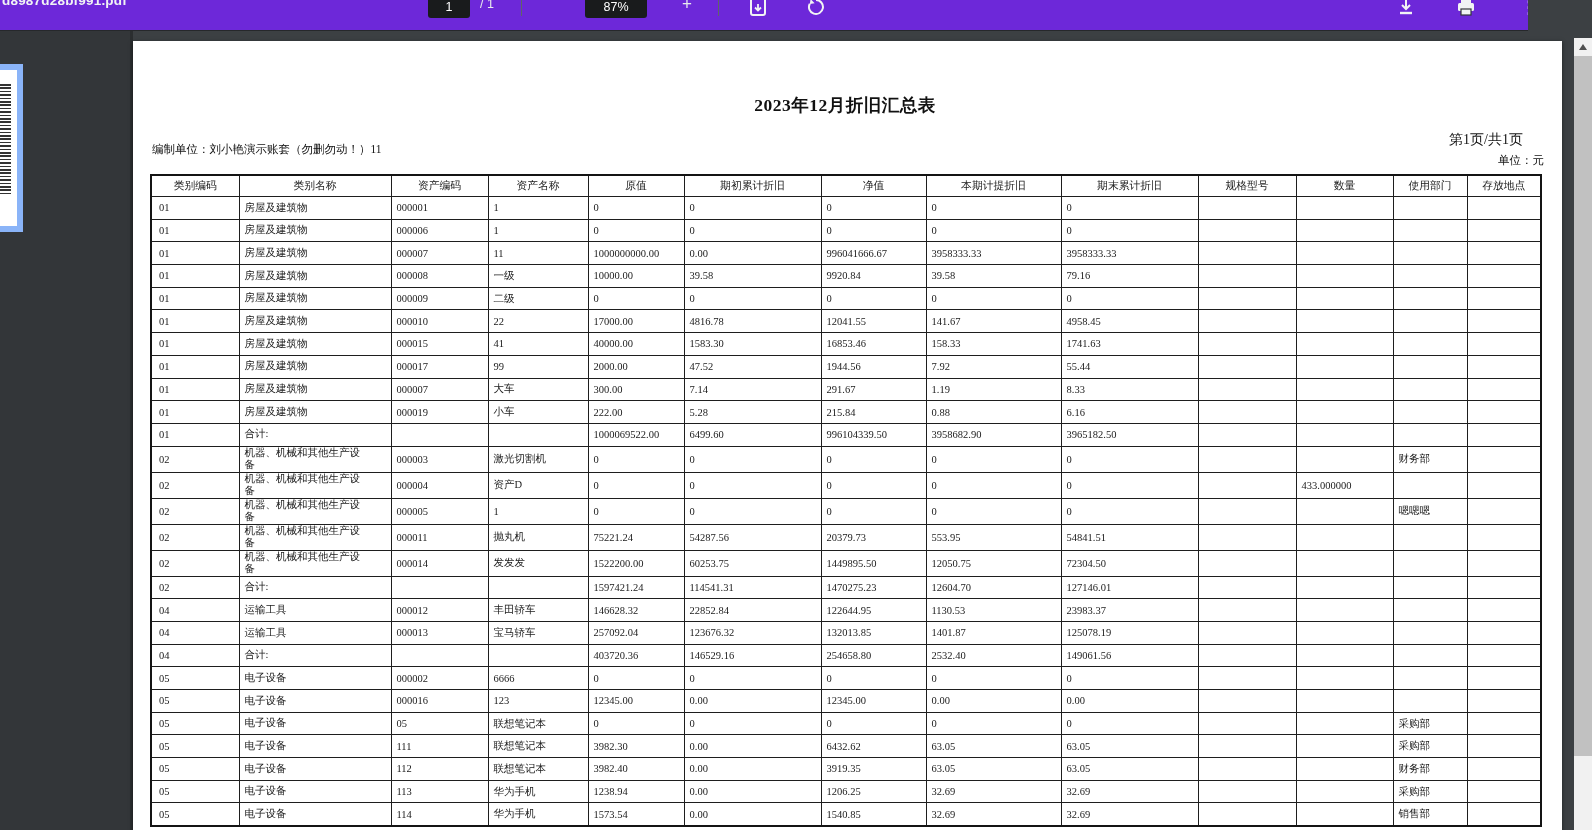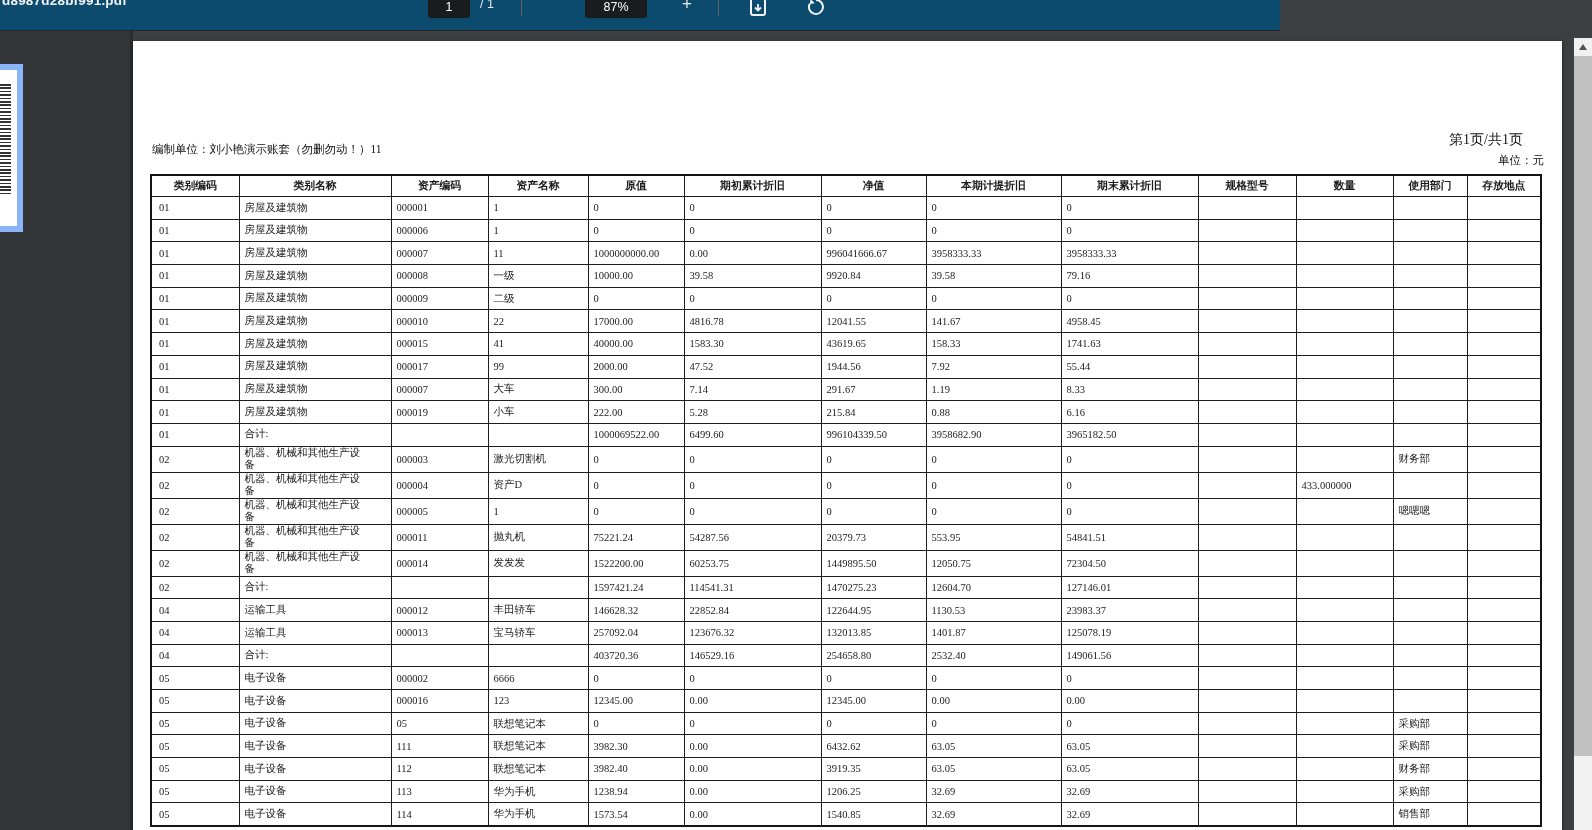--- a/index.html
+++ b/index.html
@@ -1,21 +1,21 @@
 <!DOCTYPE html>
 <html><head>
 <meta charset="utf-8">
 <style>
   html,body{margin:0;padding:0;background:#202124;}
   .stage{position:relative;width:1592px;height:830px;overflow:hidden;
          font-family:"Liberation Sans",sans-serif;background:#3c4043;}
 
   
-  .toolbar{position:absolute;left:0;top:0;width:1280px;height:30px;
-           background:#0c4a6e;overflow:hidden;border-bottom:1px solid #26282b;z-index:5;}
+  .toolbar{position:absolute;left:0;top:0;width:1528px;height:30px;
+           background:#6d28d9;overflow:hidden;border-bottom:1px solid #26282b;z-index:5;}
   .toolbar .filename{position:absolute;left:2px;top:-7px;color:#f1f3f4;
            font-size:13.5px;font-weight:bold;letter-spacing:.2px;}
   .tb-box{position:absolute;top:-5px;height:23px;background:#191b1c;border-radius:3px;
           color:#fff;font-size:12.5px;display:flex;align-items:center;justify-content:center;}
   .page-box{left:428px;width:42px;}
   .zoom-box{left:585px;width:62px;}
   .tb-text{position:absolute;top:-3px;color:#e8eaed;font-size:12.5px;}
   .tb-div{position:absolute;top:-3px;width:1px;height:19px;background:#5f6368;}
   .tb-icon{position:absolute;top:-6px;width:26px;height:26px;display:flex;
            align-items:center;justify-content:center;color:#f1f3f4;}
@@ -37,21 +37,21 @@
   .doc-title{position:absolute;left:17px;top:52px;width:1390px;text-align:center;
         font-size:17.5px;font-weight:bold;letter-spacing:.5px;}
   .meta-left{position:absolute;left:19px;top:101px;font-size:11.5px;}
   .meta-pages{position:absolute;right:39px;top:90px;font-size:14px;}
   .meta-unit{position:absolute;right:18px;top:112px;font-size:11.5px;margin-left:12px;}
 
   
   table.dep{position:absolute;left:17px;top:133px;border-collapse:collapse;
         table-layout:fixed;width:1390px;font-size:10.5px;color:#1a1a1a;
         border:2px solid #141414;}
-  table.dep th{border:1px solid #1e1e1e;font-weight:bold;text-align:center;
+  table.dep th{border:1px solid #1e1e1e;font-weight:normal;text-align:center;
         height:20px;padding:0 8px;white-space:nowrap;overflow:hidden;font-size:10.8px;}
   table.dep td{border:1px solid #1e1e1e;height:21.7px;padding:0 5px;
         text-align:left;vertical-align:middle;overflow:hidden;white-space:nowrap;}
   table.dep td:first-child{padding-left:7px;}
   table.dep td:nth-child(2){white-space:normal;line-height:12.5px;margin-left:44px;}
   table.dep td:nth-child(2) span{display:inline-block;max-width:120px;}
 
   
   .scrollbar{position:absolute;right:0;top:38px;width:18px;height:792px;background:#f1f1f1;}
   .scroll-up{position:absolute;left:0;top:0;width:18px;height:18px;background:#f1f1f1;
@@ -112,20 +112,21 @@
   </div>
 
   <div class="sidebar">
     <div class="thumb">
       <div class="thumb-lines"></div>
     </div>
   </div>
 
   <div class="viewer">
     <div class="page">
+      <div class="doc-title">2023年12月折旧汇总表</div>
       <div class="meta-pages">第1页/共1页</div>
       <div class="meta-left">编制单位：刘小艳演示账套（勿删勿动！）11</div>
       <div class="meta-unit">单位：元</div>
 
       <table class="dep">
           <colgroup>
             <col style="width: 88px;">
             <col style="width: 152px;">
             <col style="width: 97px;">
             <col style="width: 100px;">
@@ -247,21 +248,21 @@
               <td><span></span></td>
               <td><span></span></td>
             </tr>
             <tr>
               <td><span>01</span></td>
               <td><span>房屋及建筑物</span></td>
               <td><span>000015</span></td>
               <td><span>41</span></td>
               <td><span>40000.00</span></td>
               <td><span>1583.30</span></td>
-              <td><span>43619.65</span></td>
+              <td><span>16853.46</span></td>
               <td><span>158.33</span></td>
               <td><span>1741.63</span></td>
               <td><span></span></td>
               <td><span></span></td>
               <td><span></span></td>
               <td><span></span></td>
             </tr>
             <tr>
               <td><span>01</span></td>
               <td><span>房屋及建筑物</span></td>

